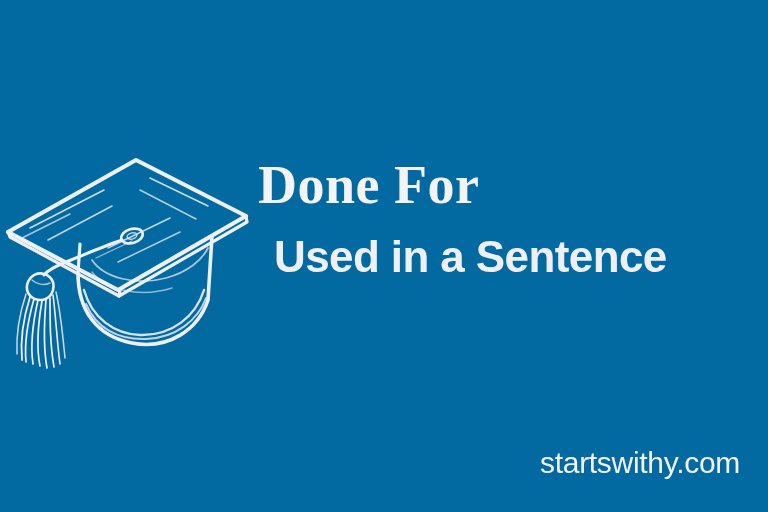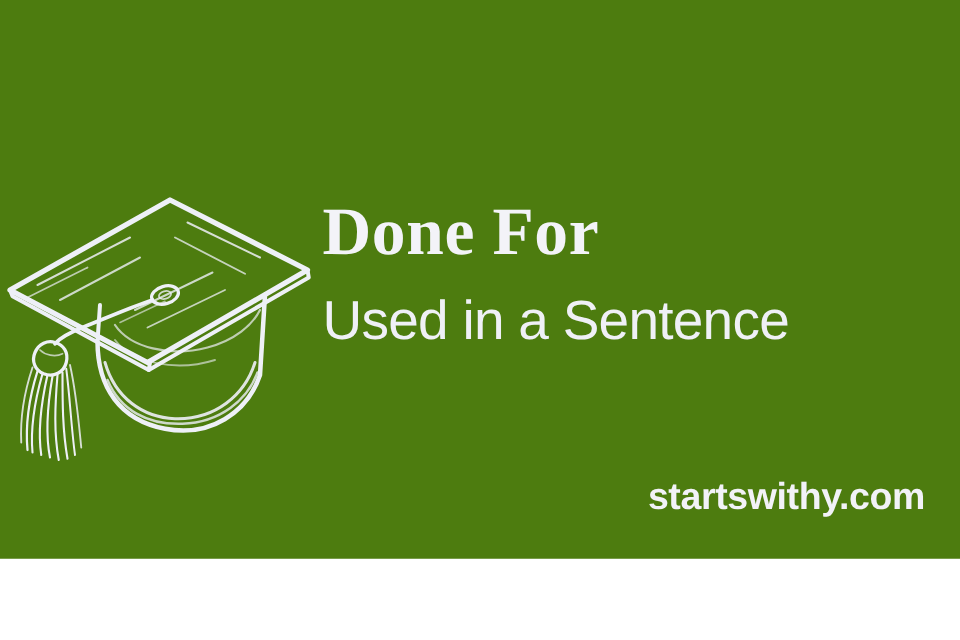--- a/index.html
+++ b/index.html
@@ -8,22 +8,22 @@
   }
   body {
     width: 768px;
     height: 512px;
     overflow: hidden;
     font-family: "Liberation Sans", sans-serif;
   }
   #card {
     position: relative;
     width: 768px;
-    height: 447px;
-    background: #4d7c0f;
+    height: 512px;
+    background: #0369a1;
     overflow: hidden;
   }
 
   
   #cap-illustration {
     position: absolute;
     left: 0px;
     top: 140px;
     width: 260px;
     height: 230px;
@@ -47,26 +47,26 @@
     font-weight: 700;
     font-size: 54px;
     line-height: 1.0;
     letter-spacing: 0.5px;
     color: #f3f3f8;
     margin: 0;
     white-space: nowrap;
   }
   #subtitle-main {
     font-family: "Liberation Sans", sans-serif;
-    font-weight: 400;
+    font-weight: 700;
     font-size: 44px;
     line-height: 1.05;
     letter-spacing: -0.6px;
     color: #eff0f6;
-    margin: 0;
+    margin: 16px;
     margin-top: 22px;
     white-space: nowrap;
   }
   #tagline {
     font-family: "Liberation Sans", sans-serif;
     font-weight: 600;
     font-size: 14.5px;
     line-height: 1.2;
     letter-spacing: 0.1px;
     color: #e2e3ec;
@@ -74,21 +74,21 @@
     margin-top: 14px;
     white-space: nowrap;
   }
 
   
   #brand {
     position: absolute;
     right: 28px;
     bottom: 32px;
     font-family: "Liberation Sans", sans-serif;
-    font-weight: 700;
+    font-weight: 400;
     font-size: 30px;
     letter-spacing: -0.3px;
     color: #f2f2f7;
     white-space: nowrap;
   }
 </style>
 </head>
 <body>
 
 <div id="card">

